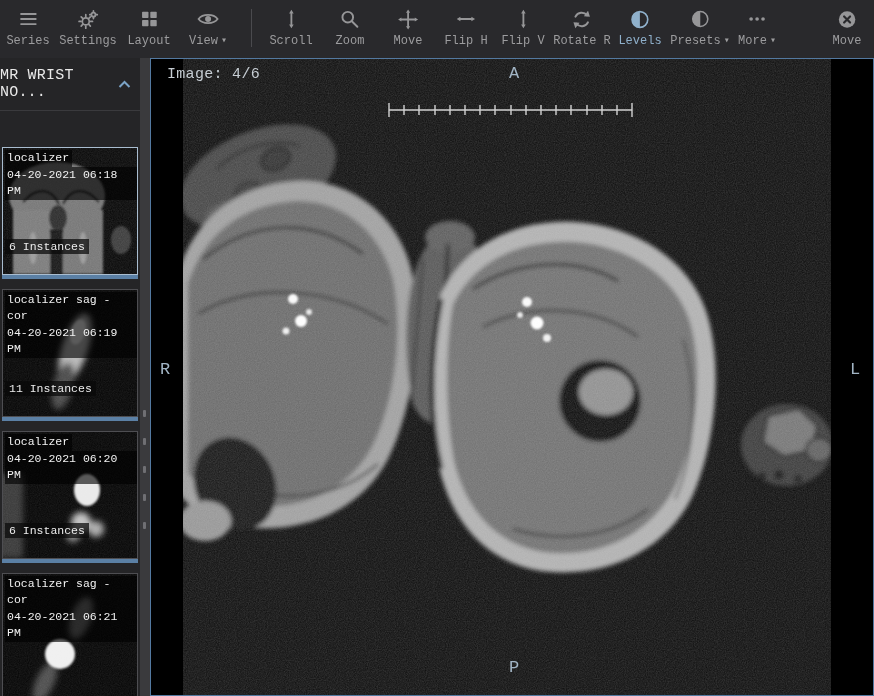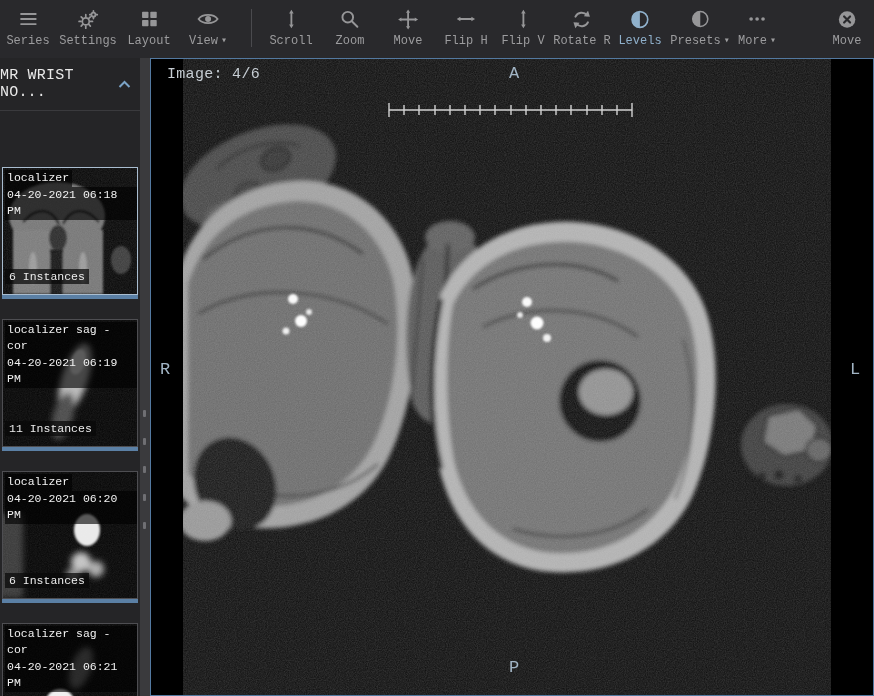--- a/index.html
+++ b/index.html
@@ -28,27 +28,27 @@
   .sidebar { position:absolute; left:0; top:58px; width:140px; height:638px; background:#252527; overflow:hidden; z-index:4; }
   .study-title-row { display:flex; align-items:center; justify-content:space-between; padding:9px 9px 7px 0; }
   .study-title { font-size:15px; color:#e9e9e9; letter-spacing:.2px; }
   .sb-divider { border-top:1px solid #3a3a3d; margin:2px 0 0 0; }
   .study-meta { padding:9px 8px 4px 8px; }
   .study-date { font-size:13.5px; color:#dcdcdc; margin-bottom:6px; }
   .study-desc-row { display:flex; align-items:center; justify-content:space-between; padding-right:2px; }
   .study-desc { font-size:13px; color:#9b9b9d; }
   .chev-up { flex:0 0 auto; }
   .thumb-list { position:absolute; left:2px; top:89px; width:136px; }
-  .thumb-item { position:relative; width:136px; margin-bottom:10px; cursor:pointer;margin-top:20px; }
+  .thumb-item { position:relative; width:136px; margin-bottom:10px; cursor:pointer; }
   .thumb-frame { position:relative; width:136px; height:128px; border:1px solid #4e4e52; background:#060606; overflow:hidden; }
   .thumb-item.selected .thumb-frame { border-color:#a9bdd0; }
   .thumb-frame svg { position:absolute; left:0; top:0; }
   .thumb-texts { position:absolute; left:2px; top:2px; }
   .thumb-line { display:table; font-size:11.5px; line-height:16px; color:#f2f2f2; background:rgba(0,0,0,.62); padding:0 3px 1px 2px; }
-  .thumb-instances { position:absolute; left:2px; bottom:10px; display:table; font-size:11.5px; color:#ececec; background:rgba(8,8,8,.72); padding:1px 4px; }
+  .thumb-instances { position:absolute; left:2px; bottom:20px; display:table; font-size:11.5px; color:#ececec; background:rgba(8,8,8,.72); padding:1px 4px; }
   .thumb-bar { width:136px; height:4px; background:#5b80a5; }
   
   .gutter { position:absolute; left:140px; top:58px; width:10px; height:638px; background:#3a3a3d; z-index:4; cursor:col-resize; }
   .gutter i { position:absolute; left:3px; width:3px; height:7px; background:#6f6f73; border-radius:1px; }
   
   .viewport { position:absolute; left:150px; top:58px; width:724px; height:638px; background:#000; border:1.5px solid #5379a0; z-index:3; }
   .vp-inner { position:absolute; left:0; top:0; right:0; bottom:0; overflow:hidden; }
   .mri-canvas { position:absolute; left:32px; top:0; width:648px; height:636px; }
   .vp-overlay { position:absolute; color:#a2b5c5; font-size:17px; z-index:6; user-select:none; }
   .vp-counter { position:absolute; left:16px; top:7px; font-size:15px; color:#c7ced4; letter-spacing:.3px; z-index:6; }

